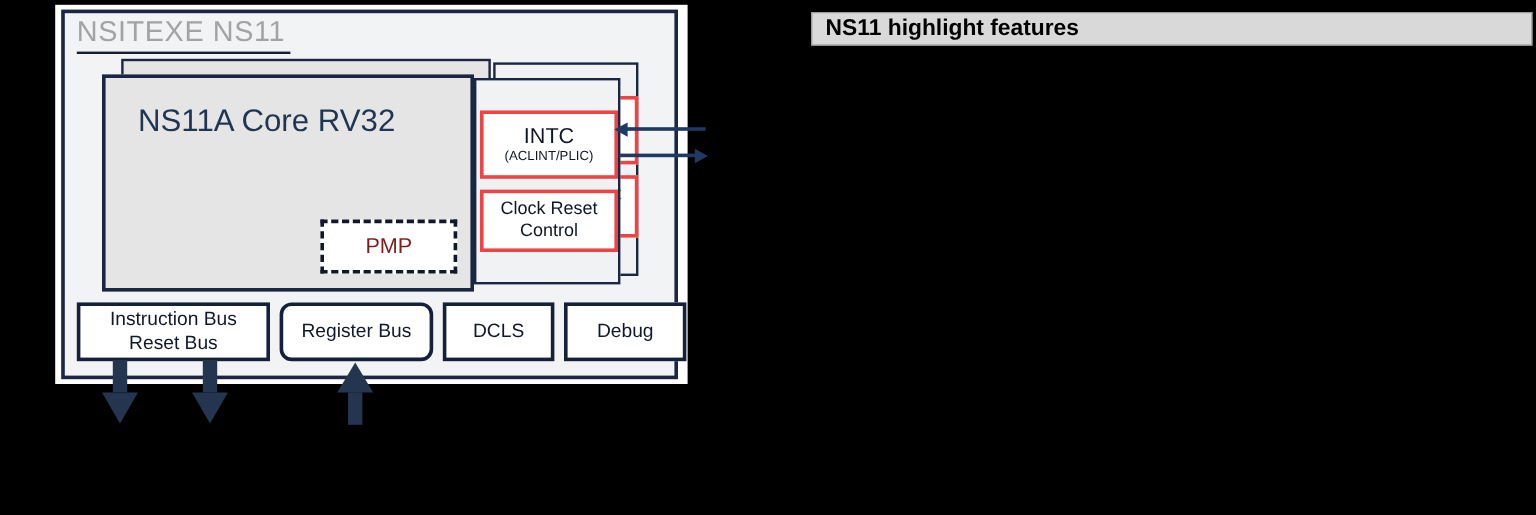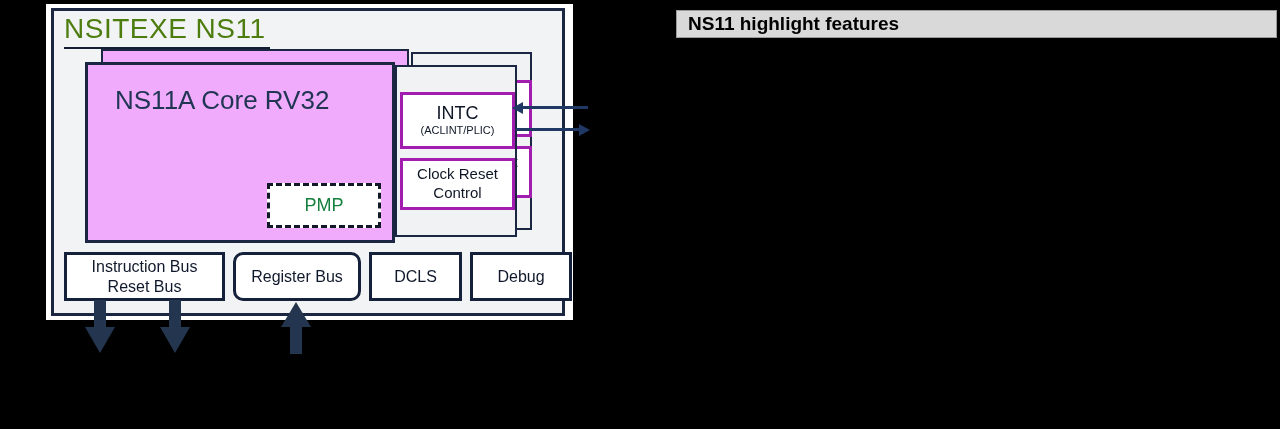--- a/index.html
+++ b/index.html
@@ -9,49 +9,49 @@
   }
   .abs{position:absolute;box-sizing:border-box;}
 
   
   #white-underlay{left:46px;top:4px;width:527px;height:316px;background:#ffffff;}
 
   
   #frame{left:51px;top:8px;width:514px;height:308px;background:#f2f3f5;border:3px solid #1b2742;}
 
   #diagram-title{
-    left:64px;top:13px;font-size:28px;color:#4d7c0f;letter-spacing:.5px;
+    left:64px;top:13px;font-size:24px;color:#a3a3a3;letter-spacing:.5px;
   }
   #diagram-title span{display:inline-block;border-bottom:2px solid #141e33;padding:0 4px 2px 0;}
 
-  .coreBox{background:#f0abfc;border:3px solid #1b2742;}
+  .coreBox{background:#e5e5e5;border:3px solid #1b2742;}
   #back-core{left:101px;top:49px;width:308px;height:180px;border-width:2px;}
   #front-core{left:85px;top:62px;width:310px;height:181px;}
   #core-label{left:27px;top:20px;font-size:26px;color:#1f3552;position:absolute;white-space:nowrap;}
 
   .panel{background:#f1f2f4;border:2px solid #1b2742;}
   #back-panel{left:411px;top:52px;width:121px;height:178px;}
   #front-panel{left:395px;top:65px;width:122px;height:172px;}
 
   .whiteBox{
-    background:#ffffff;border:3px solid #a21caf;color:#0f1726;
+    background:#ffffff;border:3px solid #ef4444;color:#0f1726;
     display:flex;flex-direction:column;align-items:center;justify-content:center;
     text-align:center;overflow:hidden;white-space:nowrap;
   }
   #back-intc{left:417px;top:80px;width:115px;height:57px;}
   #back-crc{left:417px;top:146px;width:115px;height:52px;font-size:15px;line-height:1.25;letter-spacing:.6px;}
   #front-intc{left:400px;top:92px;width:115px;height:57px;}
   #front-crc{left:400px;top:158px;width:115px;height:52px;font-size:15px;line-height:1.25;}
   .intc-main{font-size:18px;line-height:1.1;}
   .intc-sub{font-size:11px;line-height:1.2;text-align:right;}
 
   #pmp{
     left:267px;top:183px;width:114px;height:45px;background:#ffffff;
     border:3px dashed #111827;display:flex;align-items:center;justify-content:center;
-    font-size:18px;color:#15803d;
+    font-size:18px;color:#7f1d1d;
   }
 
   .busBox{
     top:252px;height:49px;background:#ffffff;border:3px solid #15213a;color:#10192b;
     display:flex;flex-direction:column;align-items:center;justify-content:center;
     font-size:16px;line-height:1.25;text-align:center;white-space:nowrap;
   }
   #bus-instr{left:64px;width:161px;}
   #bus-reg{left:233px;width:128px;border-radius:10px;}
   #bus-dcls{left:369px;width:93px;}

